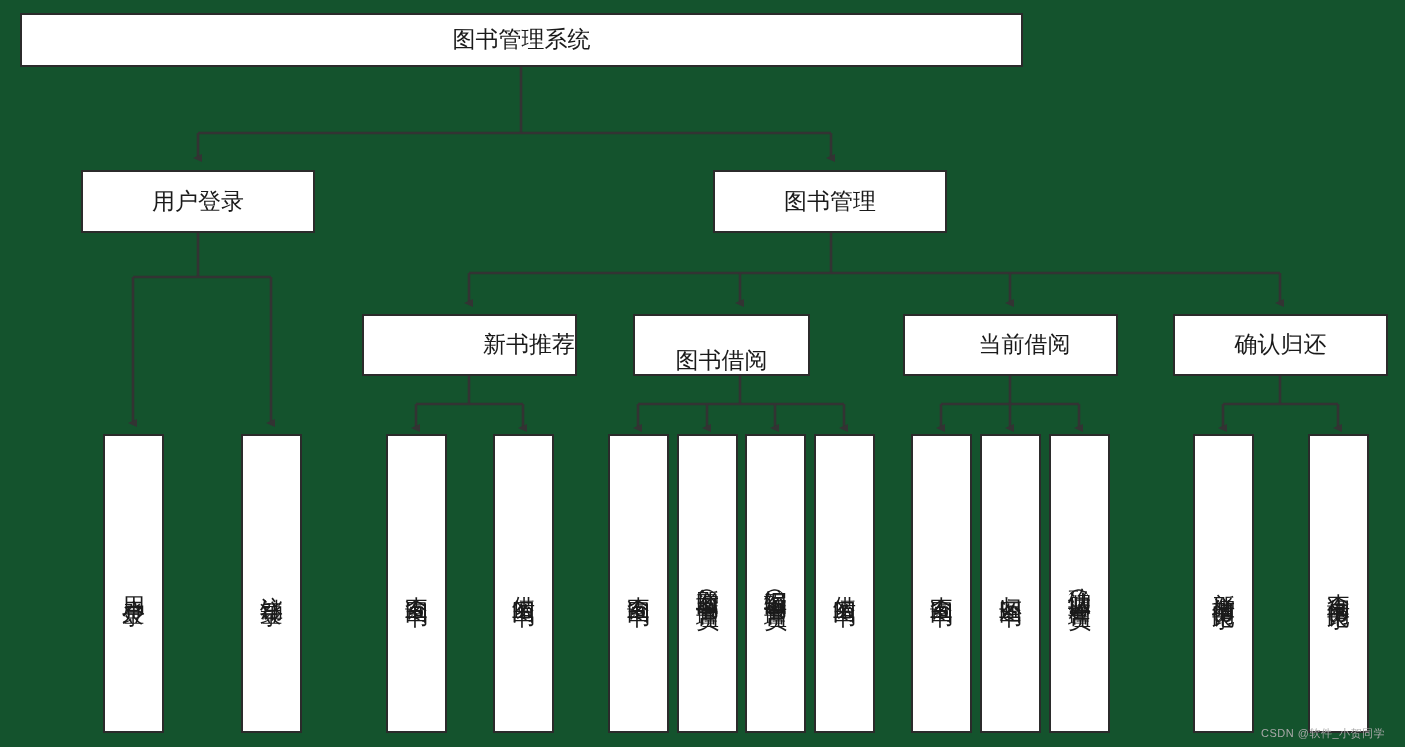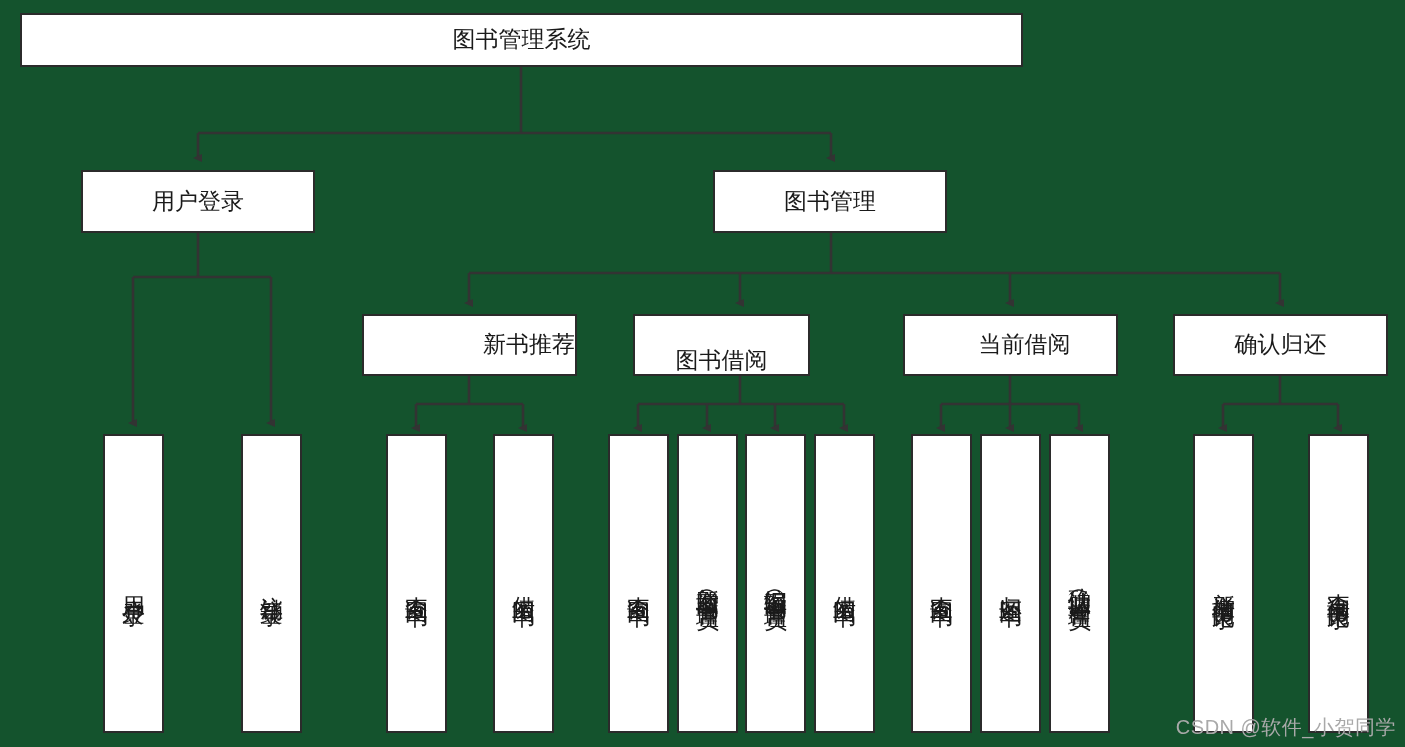--- a/index.html
+++ b/index.html
@@ -47,23 +47,23 @@
   }
   .node.vert .lbl {
     writing-mode: vertical-rl;
     text-orientation: upright;
     font-size: 23px;
     letter-spacing: 3px;
     line-height: 1;
   }
   #watermark {
     position: absolute;
-    right: 9px;
+    right: 20px;
     bottom: 6px;
-    font-size: 20px;
+    font-size: 11px;
     color: #a9a9a9;
     letter-spacing: 0.5px;
     white-space: nowrap;
   }
 </style>
 </head>
 <body>
 
 <div id="stage">
 

